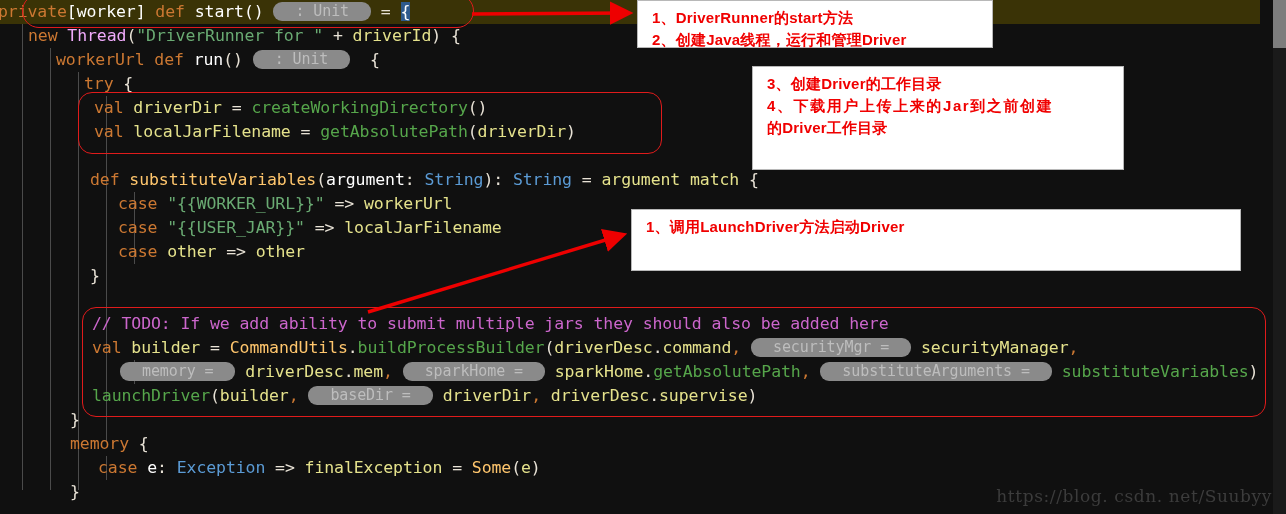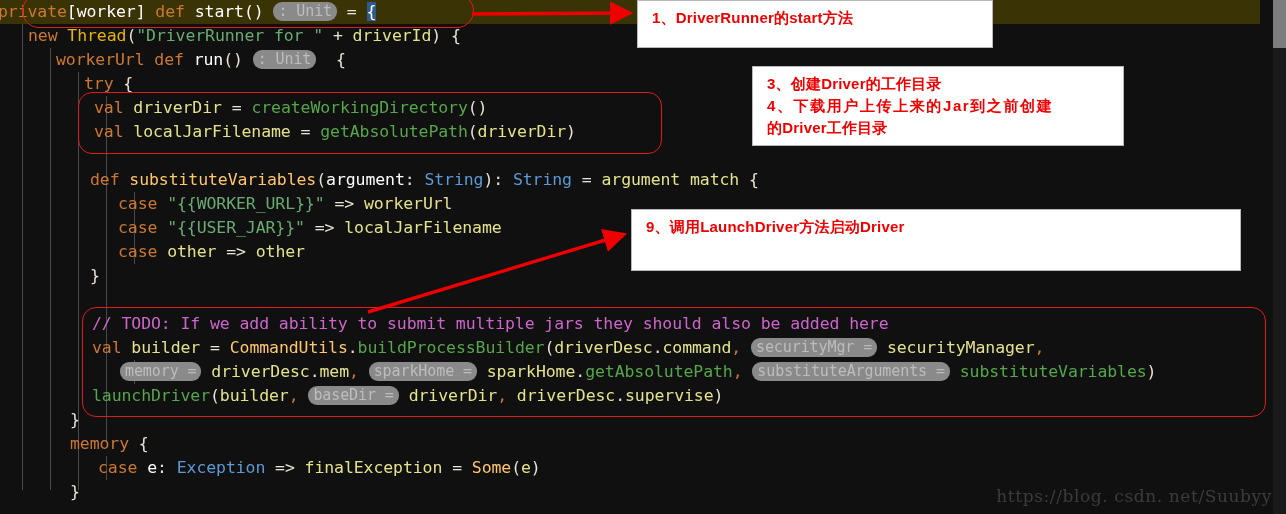--- a/index.html
+++ b/index.html
@@ -44,39 +44,39 @@
 
   
   .guide {
     position: absolute;
     width: 1px;
     background: #4b4b4b;
   }
 
   
   .kw   { color: #cc7832; }
-  .cls  { color: #eab308; }
+  .cls  { color: #f0abfc; }
   .str  { color: #6aab73; }
   .typ  { color: #5b9bd5; margin-top: 31px; }
   .fn   { color: #ffc66d; }
   .meth { color: #56a64b; }
   .fld  { color: #e5e28c; }
   .cmt  { color: #cc66cc; }
   .op   { color: #e8e2d6; }
   .punc { color: #e8e2d6; }
   .comma{ color: #cc7832; }
   .white{ color: #ffffff; }
 
   
   .hint {
     display: inline-block;
     background: #8a8a8a;
     color: #bdbdbd;
     border-radius: 9px;
-    padding: 0 5px;
+    padding: 0 22px;
     font-size: 15px;
     line-height: 19px;
     vertical-align: 1px;
     font-family: "DejaVu Sans Mono", monospace;
   }
   .sel {
     background: #2e5a8c;
     color: #ffffff;
   }
 
@@ -207,27 +207,28 @@
       <marker id="ah" markerWidth="7" markerHeight="7" refX="5.4" refY="3.5" orient="auto">
         <polygon points="0 0, 7 3.5, 0 7" fill="#ee0000"></polygon>
       </marker>
     </defs>
     <line x1="472" y1="14" x2="628" y2="13" stroke="#ee0000" stroke-width="3.4" marker-end="url(#ah)"></line>
     <line x1="368" y1="312" x2="622" y2="235" stroke="#ee0000" stroke-width="3.4" marker-end="url(#ah)"></line>
   </svg>
 
   <div class="note" style="left:637px; top:0px; width:356px; height:48px;">
     <div>1、DriverRunner的start方法</div>
-  </div>
-
-  <div class="note" style="left:752px; top:66px; width:372px; height:80px;">
+    <div>2、创建Java线程，运行和管理Driver</div>
+  </div>
+
+  <div class="note" style="left:752px; top:66px; width:372px; height:104px;">
     <div>3、创建Driver的工作目录</div>
     <div style="letter-spacing:1.6px;">4、下载用户上传上来的Jar到之前创建</div>
     <div>的Driver工作目录</div>
   </div>
 
   <div class="note" style="left:631px; top:209px; width:610px; height:62px;">
-    <div>9、调用LaunchDriver方法启动Driver</div>
+    <div>1、调用LaunchDriver方法启动Driver</div>
   </div>
 
   <div class="watermark">https://blog. csdn. net/Suubyy</div>
 
 </div>
 
 </body></html>

